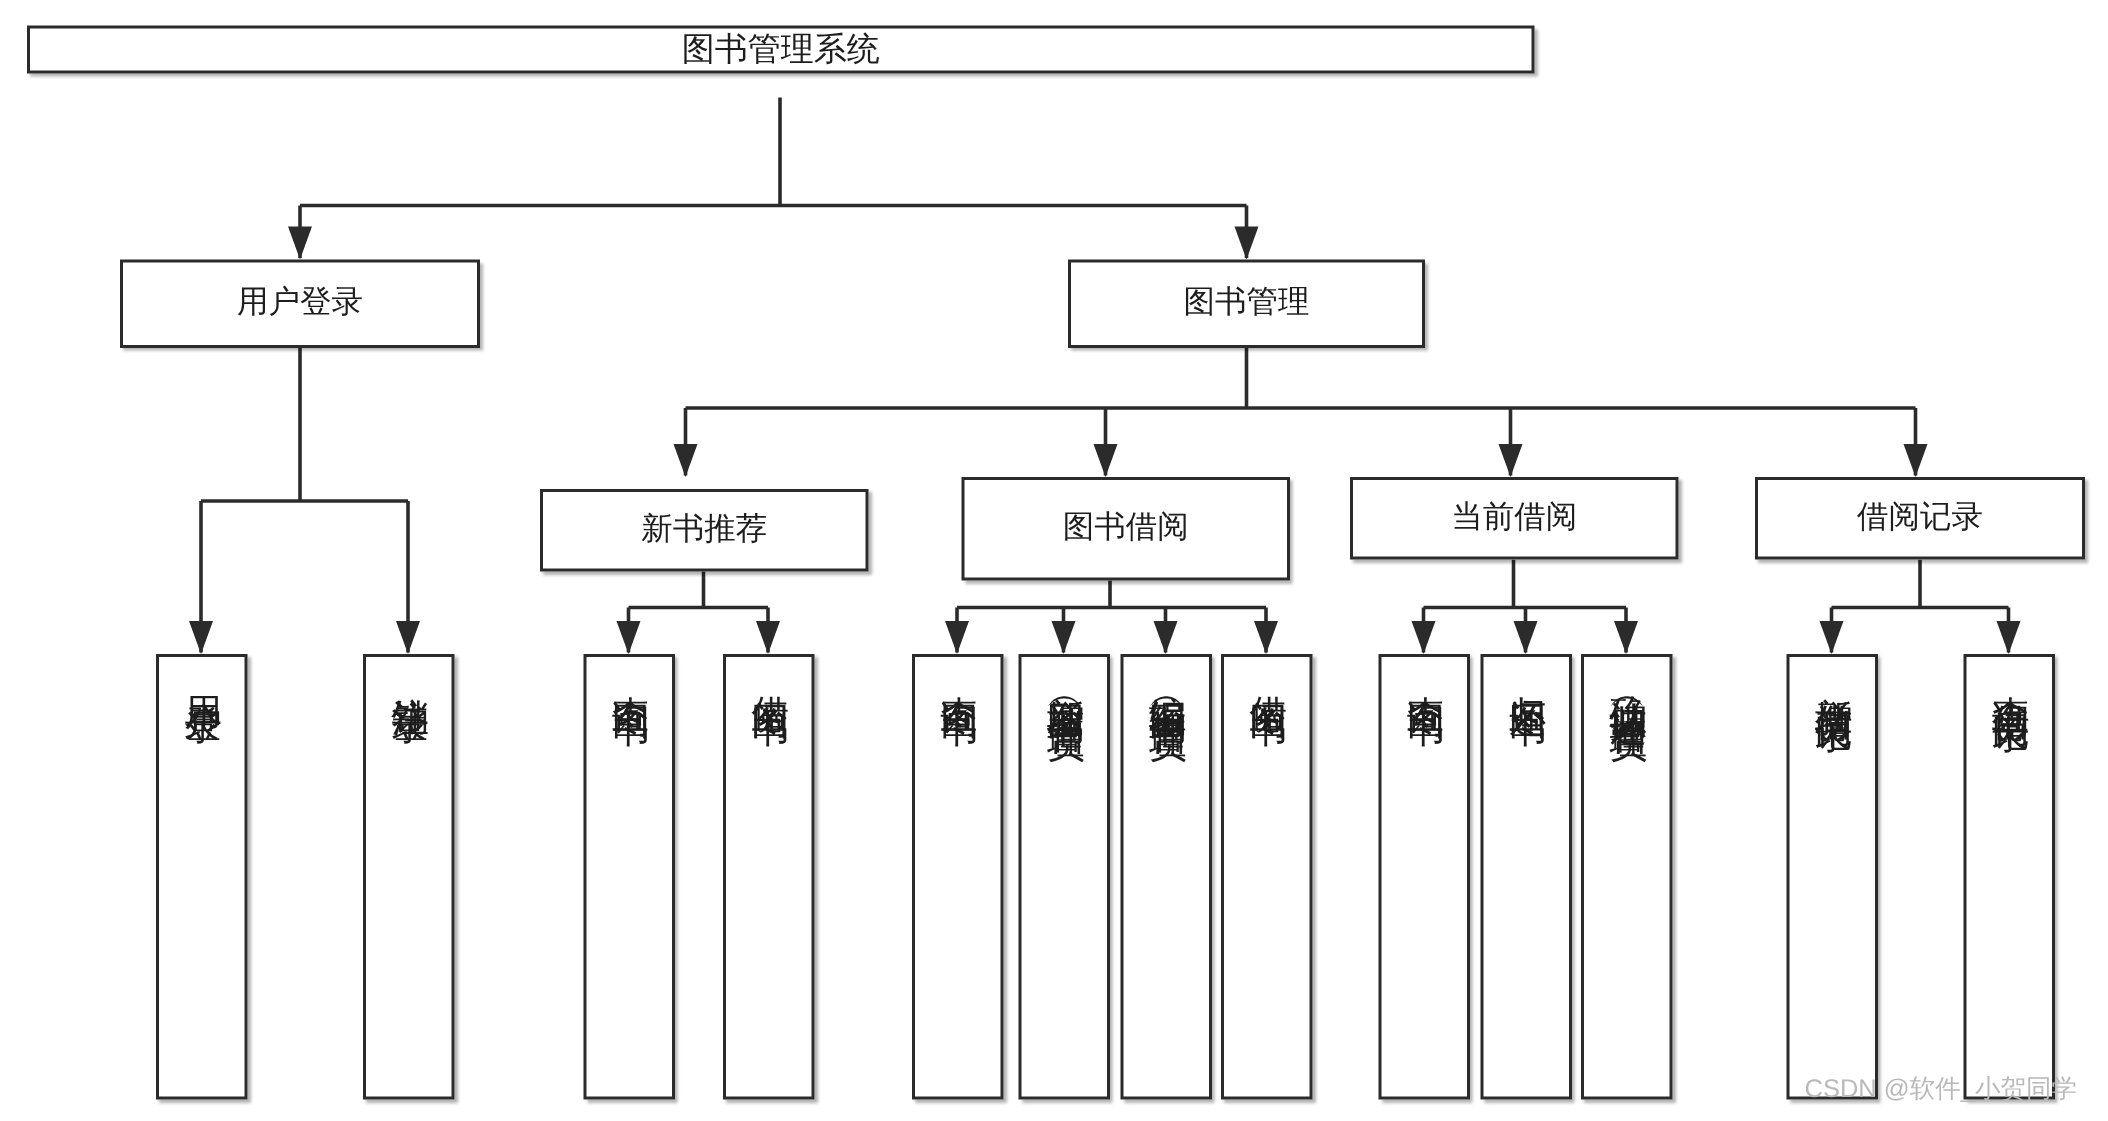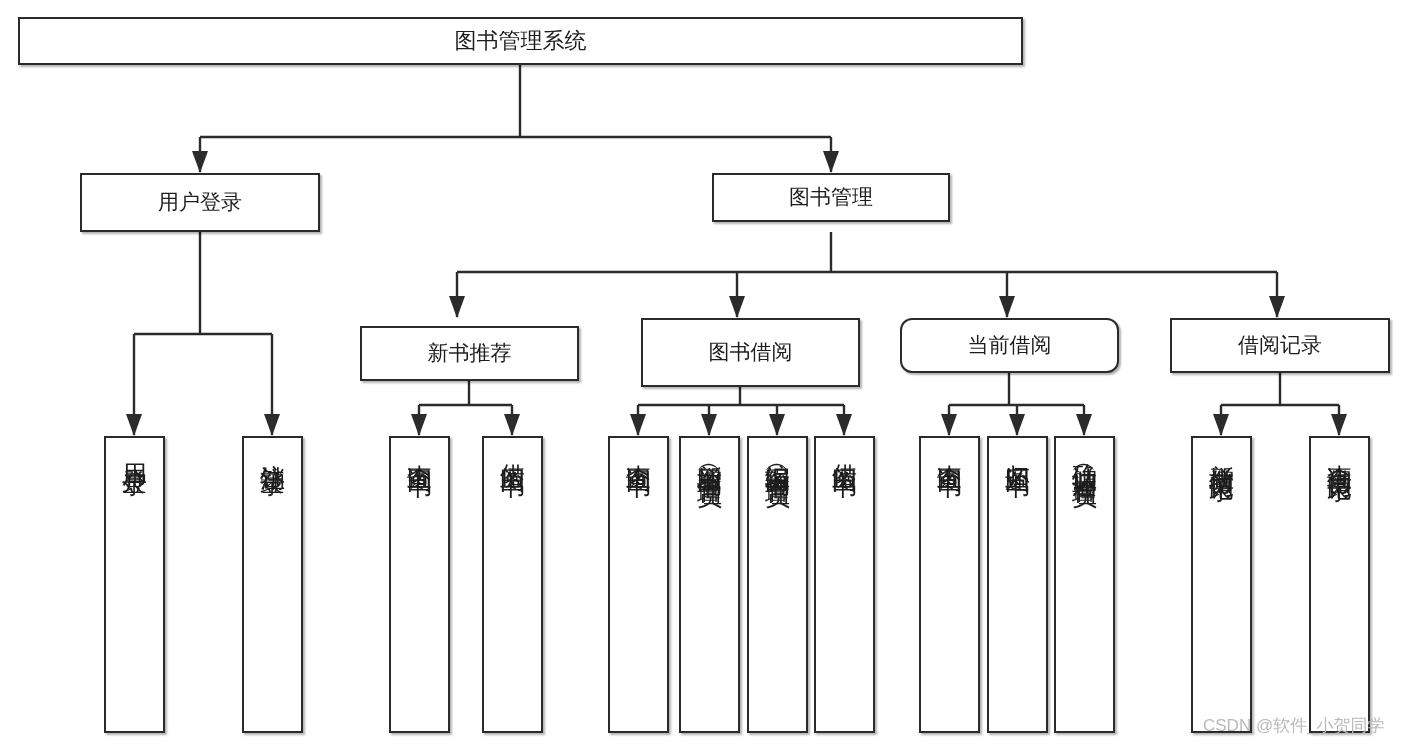--- a/index.html
+++ b/index.html
@@ -112,36 +112,36 @@
       <polygon points="1076,414 1092,414 1084,436"></polygon>
       <line x1="1280" y1="373" x2="1280" y2="405"></line>
       <line x1="1221" y1="405" x2="1339" y2="405"></line>
       <line x1="1221" y1="405" x2="1221" y2="435"></line>
       <polygon points="1213,414 1229,414 1221,436"></polygon>
       <line x1="1339" y1="405" x2="1339" y2="435"></line>
       <polygon points="1331,414 1347,414 1339,436"></polygon>
     </svg>
 
   <div id="nodes-layer">
-      <div class="node horizontal root" style="left: 18px; top: 17px; width: 1005px; height: 48px;">
+      <div class="node horizontal root" style="left: 18px; top: 17px; width: 1005px; height: 32px;">
         <span class="node-label">图书管理系统</span>
       </div>
       <div class="node horizontal" style="left: 80px; top: 173px; width: 240px; height: 59px;">
         <span class="node-label">用户登录</span>
       </div>
-      <div class="node horizontal" style="left: 712px; top: 173px; width: 238px; height: 49px;">
+      <div class="node horizontal" style="left: 712px; top: 173px; width: 238px; height: 59px;">
         <span class="node-label">图书管理</span>
       </div>
       <div class="node horizontal" style="left: 360px; top: 326px; width: 219px; height: 55px;">
         <span class="node-label">新书推荐</span>
       </div>
       <div class="node horizontal" style="left: 641px; top: 318px; width: 219px; height: 69px;">
         <span class="node-label">图书借阅</span>
       </div>
-      <div class="node horizontal" style="left: 900px; top: 318px; width: 219px; height: 55px; border-radius: 12px;">
+      <div class="node horizontal" style="left: 900px; top: 318px; width: 219px; height: 55px;">
         <span class="node-label">当前借阅</span>
       </div>
       <div class="node horizontal" style="left: 1170px; top: 318px; width: 220px; height: 55px;">
         <span class="node-label">借阅记录</span>
       </div>
       <div class="node vertical" style="left: 104px; top: 436px; width: 61px; height: 297px;">
         <span class="node-label">用户登录</span>
       </div>
       <div class="node vertical" style="left: 242px; top: 436px; width: 61px; height: 297px;">
         <span class="node-label">注销登录</span>

